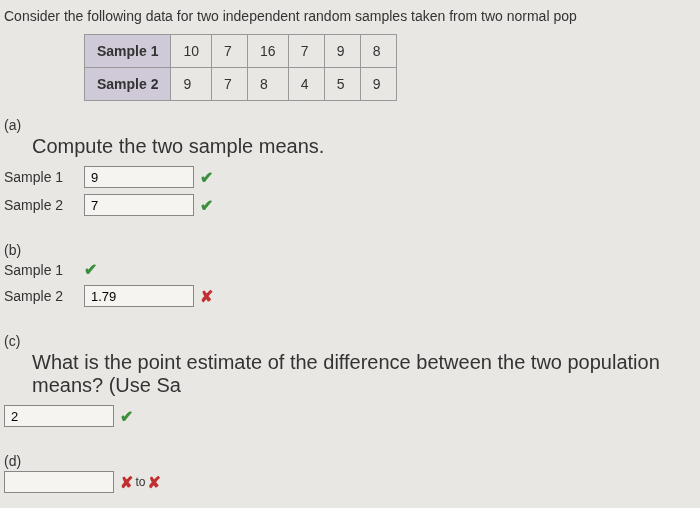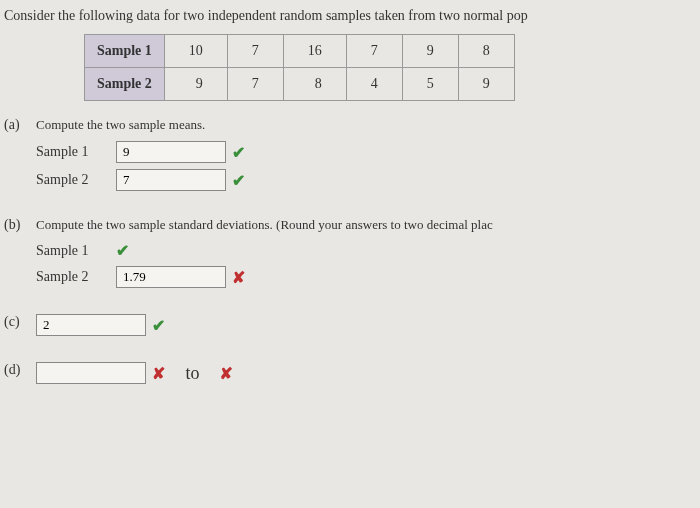--- a/index.html
+++ b/index.html
@@ -1,19 +1,18 @@
 <!DOCTYPE html>
 <html><head>
   <meta charset="utf-8">
   <style>
     * {
       margin: 0;
       padding: 0;
       box-sizing: border-box;
-      font-family: Liberation Serif, serif;
     }
     body {
       font-family: Arial, Helvetica, sans-serif;
       background: #e8e7e3;
       width: 700px;
       height: 508px;
       padding: 8px 0 8px 4px;
       color: #333;
       overflow: hidden;
     }
@@ -21,22 +20,22 @@
       font-size: 14px;
       margin-bottom: 10px;
     }
     .data-table {
       border-collapse: collapse;
       margin-left: 80px;
       margin-bottom: 16px;
     }
     .data-table td {
       border: 1px solid #999;
-      padding: 8px 24px;
-      text-align: right;
+      padding: 8px 12px;
+      text-align: left;
       font-size: 14px;
       min-width: 36px;
     }
     .data-table .hdr {
       background: #cfc9d8;
       font-weight: bold;
       text-align: left;
       padding: 8px 12px;
     }
     .part {
@@ -47,22 +46,23 @@
       width: 28px;
       font-size: 14px;
       vertical-align: top;
     }
     .part-body {
       display: inline-block;
       vertical-align: top;
       width: calc(100% - 32px);
     }
     .question {
-      font-size: 13px;
+      font-size: 20px;
       margin-bottom: 8px;
+      margin-left: 28px;
     }
     .answer-row {
       display: flex;
       align-items: center;
       margin-bottom: 6px;
       font-size: 14px;
     }
     .answer-label {
       width: 80px;
     }
@@ -84,22 +84,22 @@
     .cross-icon {
       color: #c03030;
       font-weight: bold;
       font-size: 16px;
     }
     .inline-input {
       display: inline-block;
       vertical-align: middle;
     }
     .to-label {
-      margin: 0 20px;
-      font-size: 18px;
+      margin: 0 2px;
+      font-size: 12px;
     }
   </style>
 </head>
 <body>
 
 <div class="intro">Consider the following data for two independent random samples taken from two normal pop</div>
 
 <table class="data-table">
   <tbody>
       <tr>
@@ -136,36 +136,36 @@
       <span class="answer-label">Sample 2</span>
       <input class="answer-input" value="7" style="">
       <span class="check-icon">✔</span>
     </div>
   </div>
 </div>
 
 <div class="part">
   <span class="part-label">(b)</span>
   <div class="part-body">
-    <div class="question">Compute the two sample standard deviations. (Round your answers to two decimal plac</div>
     <div class="answer-row">
       <span class="answer-label">Sample 1</span>
       <span class="check-icon">✔</span>
     </div>
     <div class="answer-row">
       <span class="answer-label">Sample 2</span>
       <input class="answer-input" value="1.79" style="">
       <span class="cross-icon">✘</span>
     </div>
   </div>
 </div>
 
 <div class="part">
   <span class="part-label">(c)</span>
   <div class="part-body">
+    <div class="question">What is the point estimate of the difference between the two population means? (Use Sa</div>
     <div class="answer-row">
       <input class="answer-input inline-input" value="2" style="">
       <span class="check-icon">✔</span>
     </div>
   </div>
 </div>
 
 <div class="part">
   <span class="part-label">(d)</span>
   <div class="part-body">

